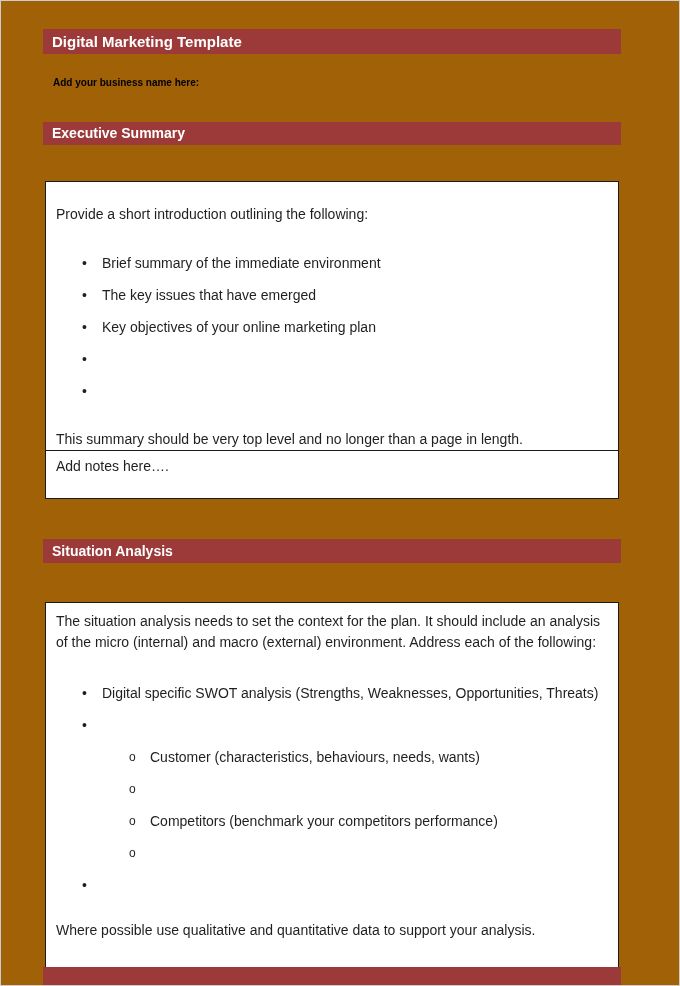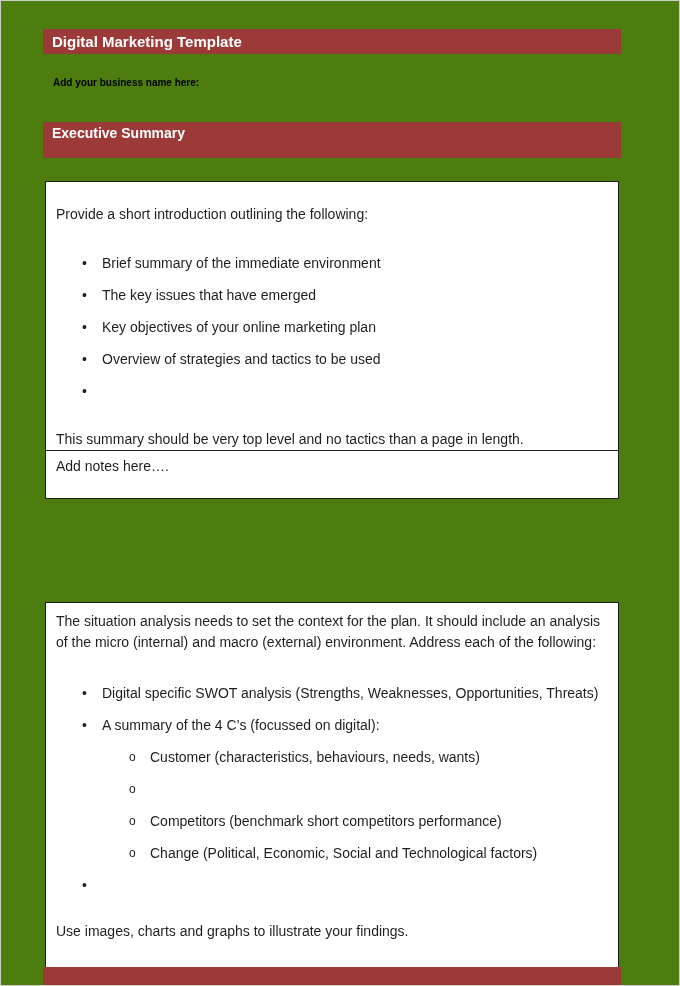--- a/index.html
+++ b/index.html
@@ -6,36 +6,36 @@
     margin: 0;
     padding: 0;
     background: #ffffff;
     font-family: "Liberation Sans", sans-serif;
   }
   .page {
     position: relative;
     width: 678px;
     height: 984px;
     border: 1px solid #cdcdcd;
-    background: #4d7c0f;
+    background: #a16207;
     overflow: hidden;
     color: #1f1f1f;
   }
   .banner {
     position: absolute;
     left: 42px;
     width: 578px;
     box-sizing: border-box;
     background: #9c3a3a;
     color: #ffffff;
     font-weight: bold;
     padding: 4px 9px 0 9px;
   }
   .title-banner   { top: 28px;  height: 25px; font-size: 15px; }
-  .exec-banner    { top: 121px; height: 36px; font-size: 14px; padding-top: 3px; }
+  .exec-banner    { top: 121px; height: 23px; font-size: 14px; padding-top: 3px; }
   .sit-banner     { top: 538px; height: 24px; font-size: 14px; padding-top: 4px; }
   .bottom-strip   { top: 966px; height: 18px; }
   .business-name {
     position: absolute;
     left: 52px;
     top: 76px;
     font-weight: bold;
     font-size: 10px;
     color: #000000;
   }
@@ -101,62 +101,63 @@
       <li class="l1">
         <span class="marker">•</span>
         <span>The key issues that have emerged</span>
       </li>
       <li class="l1">
         <span class="marker">•</span>
         <span>Key objectives of your online marketing plan</span>
       </li>
       <li class="l1">
         <span class="marker">•</span>
-        <span>Overview of strategies and tactics to be used</span>
       </li>
       <li class="l1">
         <span class="marker">•</span>
       </li>
     </ul>
-    <p class="exec-outro">This summary should be very top level and no tactics than a page in length.</p>
+    <p class="exec-outro">This summary should be very top level and no longer than a page in length.</p>
   </div>
 
   <div class="box notes-box">
     <p>Add notes here….</p>
   </div>
 
+  <div class="banner sit-banner">
+    <span>Situation Analysis</span>
+  </div>
 
   <div class="box sit-box">
     <p>The situation analysis needs to set the context for the plan. It should include an analysis of the micro (internal) and macro (external) environment. Address each of the following:</p>
     <ul class="bullets">
       <li class="l1">
         <span class="marker">•</span>
         <span>Digital specific SWOT analysis (Strengths, Weaknesses, Opportunities, Threats)</span>
       </li>
       <li class="l1">
         <span class="marker">•</span>
-        <span>A summary of the 4 C’s (focussed on digital):</span>
       </li>
       <li class="l2">
         <span class="marker">o</span>
         <span>Customer (characteristics, behaviours, needs, wants)</span>
       </li>
       <li class="l2">
         <span class="marker">o</span>
       </li>
       <li class="l2">
         <span class="marker">o</span>
-        <span>Competitors (benchmark short competitors performance)</span>
+        <span>Competitors (benchmark your competitors performance)</span>
       </li>
       <li class="l2">
         <span class="marker">o</span>
-        <span>Change (Political, Economic, Social and Technological factors)</span>
       </li>
       <li class="l1">
         <span class="marker">•</span>
       </li>
     </ul>
+    <p class="sit-note1">Where possible use qualitative and quantitative data to support your analysis.</p>
     <p class="sit-note2">Use images, charts and graphs to illustrate your findings.</p>
   </div>
 
   <div class="banner bottom-strip"></div>
 
 </div>
 
 </body></html>

